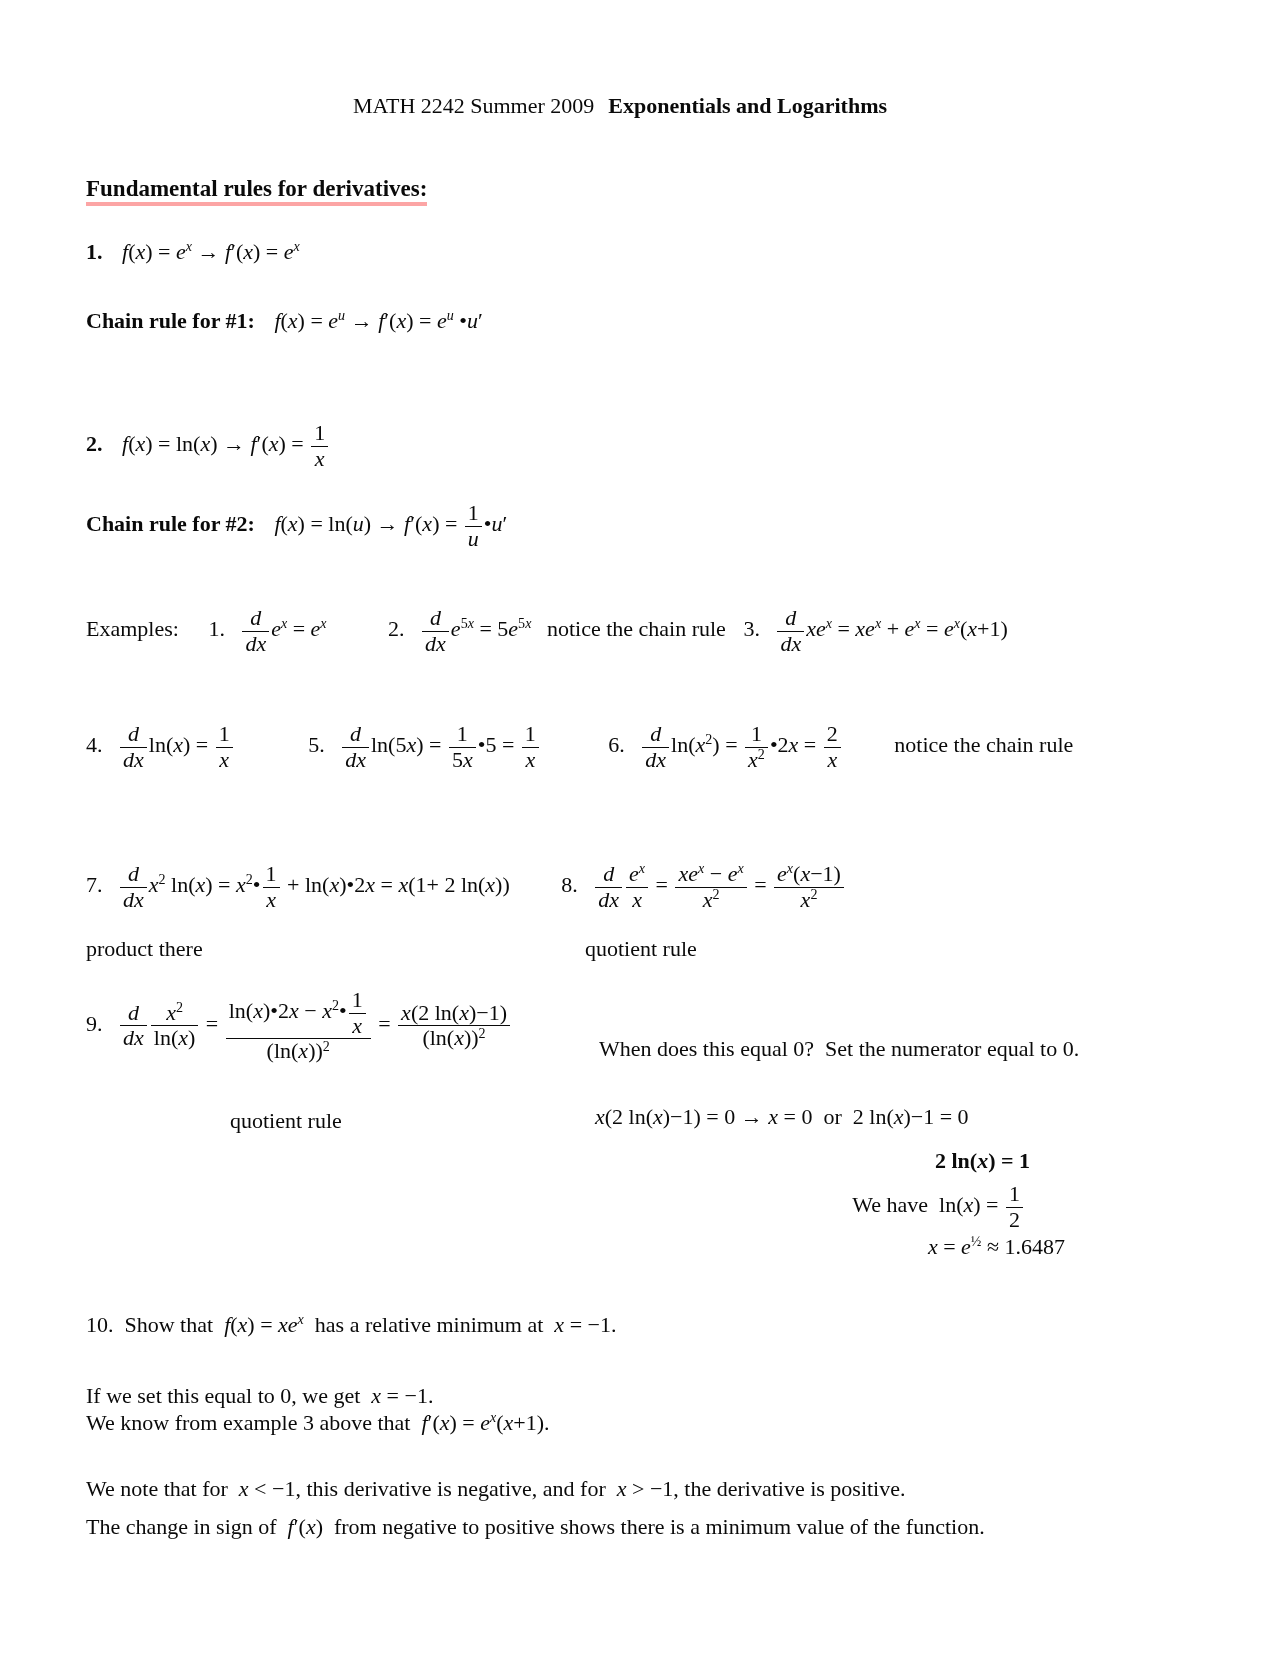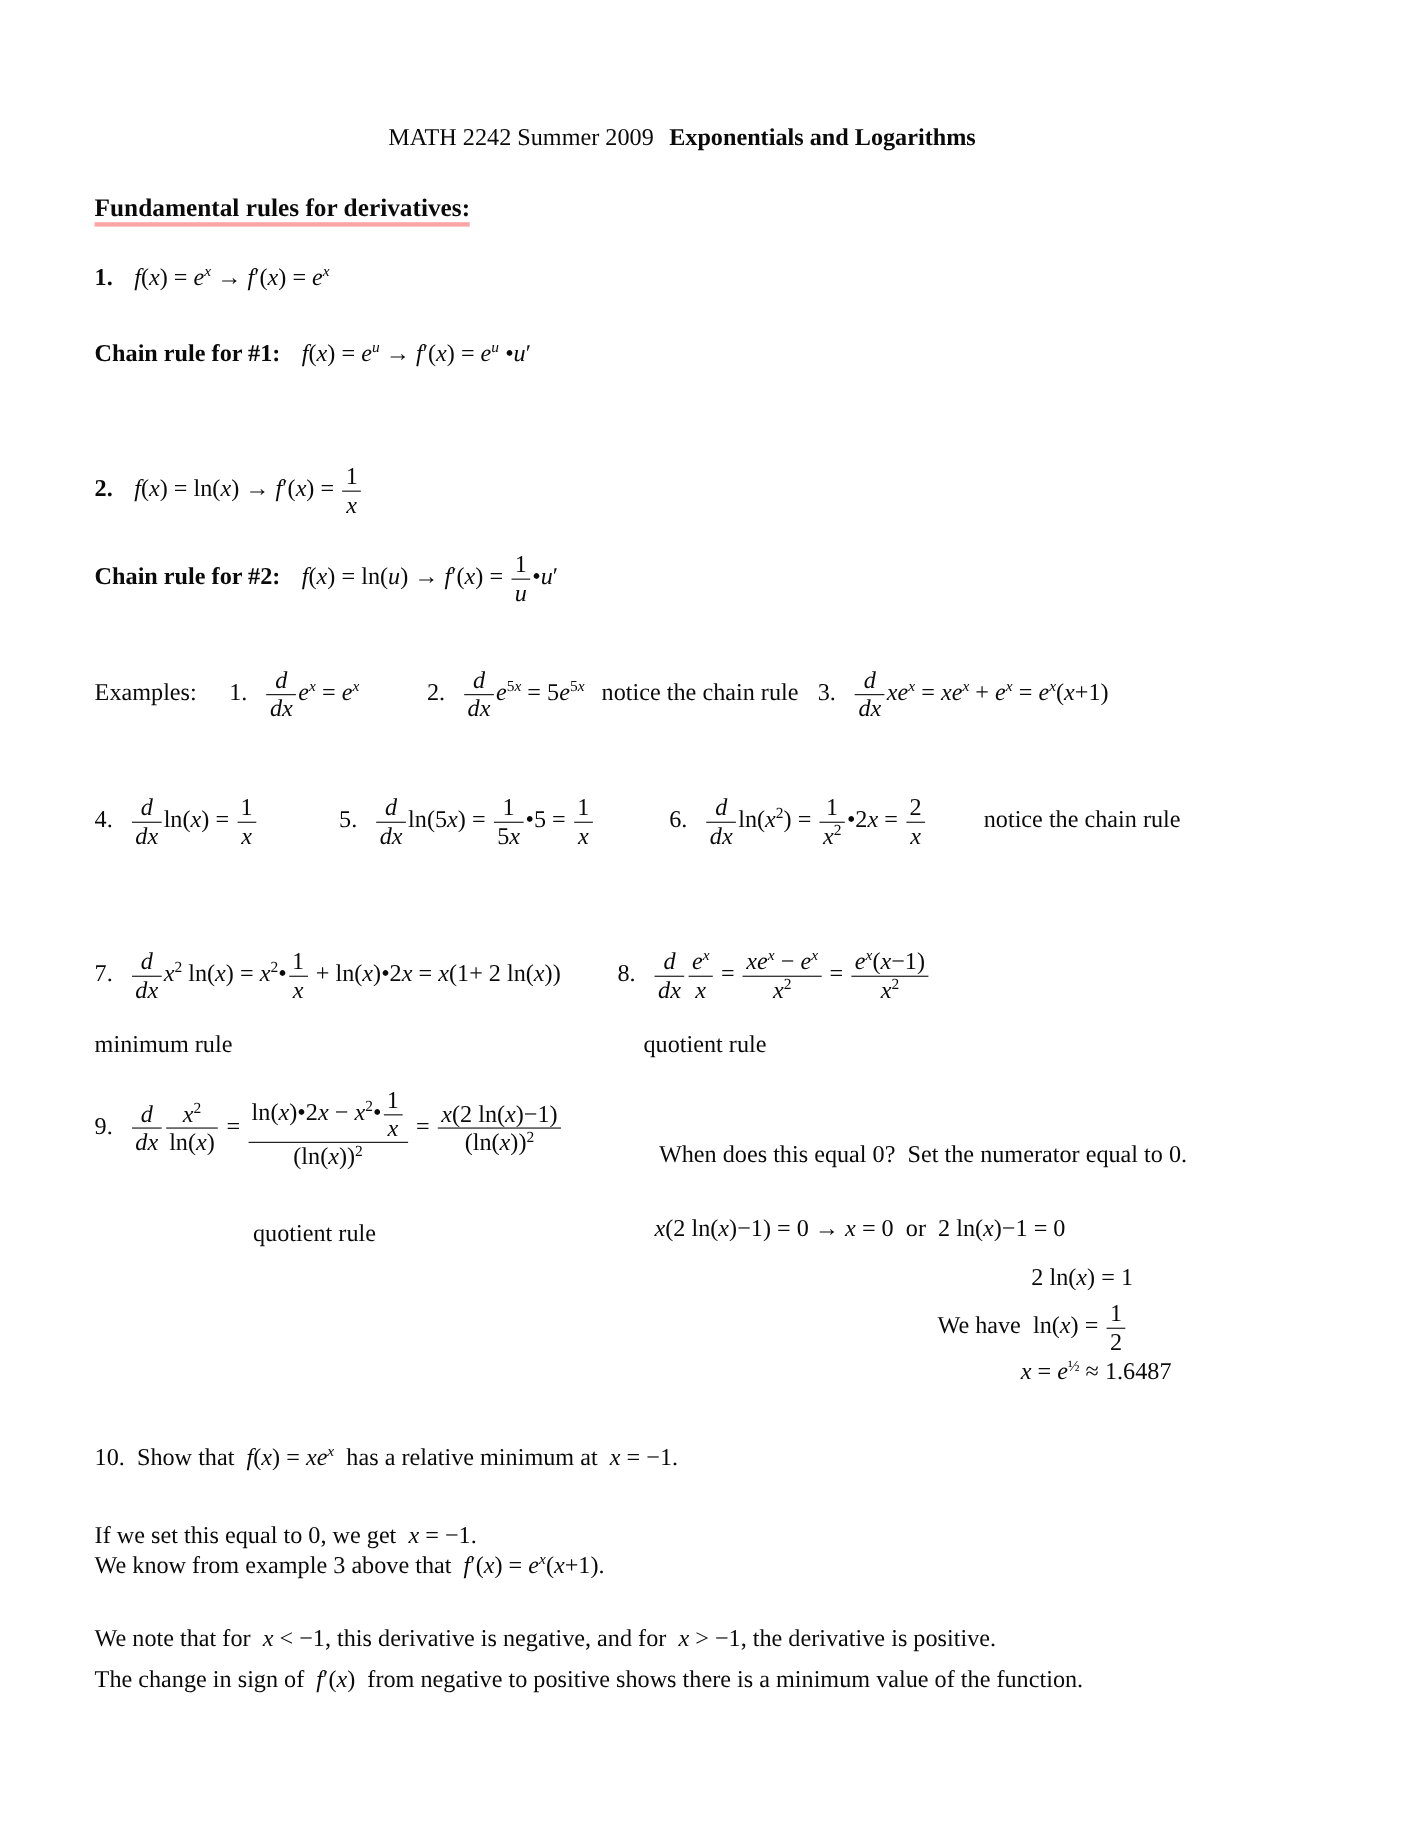--- a/index.html
+++ b/index.html
@@ -19,21 +19,21 @@
   .title-wrap { width:1240px; text-align:center; }
   .heading { border-bottom:4px solid #fca5a5; padding-bottom:1px; }
   .gap14 { margin-left:14px; }
   .gap10 { margin-left:10px; }
 </style>
 </head>
 <body>
 
 <div class="page">
 
-  <div class="abs title-wrap" style="left:0px; top:112px;">
+  <div class="abs title-wrap" style="left:0px; top:93px;">
     <span>MATH 2242  Summer 2009</span><span class="bold gap14">Exponentials and Logarithms</span>
   </div>
 
   <div class="abs" style="left:86px; top:176px;">
     <span class="bold heading" style="font-size:23px;">Fundamental rules for derivatives:</span>
   </div>
 
   <div class="abs" style="left:86px; top:239px;">
     <span class="bold">1.</span>
     <span class="math gap14"><span class="it">f</span>(<span class="it">x</span>) = <span class="it">e</span><span class="sup"><span class="it">x</span></span> → <span class="it">f</span>′(<span class="it">x</span>) = <span class="it">e</span><span class="sup"><span class="it">x</span></span></span>
@@ -76,21 +76,21 @@
   </div>
 
   <div class="abs" style="left:86px; top:862px;">
     <span>7.</span>
     <span class="math gap10"><span class="frac"><span class="num"><span class="it">d</span></span><span class="den"><span class="it">dx</span></span></span><span class="it">x</span><span class="sup">2</span> ln(<span class="it">x</span>) = <span class="it">x</span><span class="sup">2</span>•<span class="frac"><span class="num">1</span><span class="den"><span class="it">x</span></span></span> + ln(<span class="it">x</span>)•2<span class="it">x</span> = <span class="it">x</span>(1+ 2 ln(<span class="it">x</span>))</span>
     <span style="margin-left:46px">8.</span>
     <span class="math gap10"><span class="frac"><span class="num"><span class="it">d</span></span><span class="den"><span class="it">dx</span></span></span><span class="frac"><span class="num"><span class="it">e</span><span class="sup"><span class="it">x</span></span></span><span class="den"><span class="it">x</span></span></span> = <span class="frac"><span class="num"><span class="it">xe</span><span class="sup"><span class="it">x</span></span> − <span class="it">e</span><span class="sup"><span class="it">x</span></span></span><span class="den"><span class="it">x</span><span class="sup">2</span></span></span> = <span class="frac"><span class="num"><span class="it">e</span><span class="sup"><span class="it">x</span></span>(<span class="it">x</span>−1)</span><span class="den"><span class="it">x</span><span class="sup">2</span></span></span></span>
   </div>
 
   <div class="abs" style="left:86px; top:936px;">
-    <span>minimum rule</span>
+    <span>product there</span>
   </div>
   <div class="abs" style="left:585px; top:936px;">
     <span>quotient rule</span>
   </div>
 
   <div class="abs" style="left:86px; top:988px;">
     <span>9.</span>
     <span class="math gap10"><span class="frac"><span class="num"><span class="it">d</span></span><span class="den"><span class="it">dx</span></span></span><span class="frac"><span class="num"><span class="it">x</span><span class="sup">2</span></span><span class="den">ln(<span class="it">x</span>)</span></span> = <span class="frac"><span class="num">ln(<span class="it">x</span>)•2<span class="it">x</span> − <span class="it">x</span><span class="sup">2</span>•<span class="frac"><span class="num">1</span><span class="den"><span class="it">x</span></span></span></span><span class="den">(ln(<span class="it">x</span>))<span class="sup">2</span></span></span> = <span class="frac"><span class="num"><span class="it">x</span>(2 ln(<span class="it">x</span>)−1)</span><span class="den">(ln(<span class="it">x</span>))<span class="sup">2</span></span></span></span>
   </div>
 
@@ -98,21 +98,21 @@
     <span>When does this equal 0?&nbsp; Set the numerator equal to 0.</span>
   </div>
 
   <div class="abs" style="left:230px; top:1108px;">
     <span>quotient rule</span>
   </div>
 
   <div class="abs" style="left:595px; top:1104px;">
     <span class="math"><span class="it">x</span>(2 ln(<span class="it">x</span>)−1) = 0 → <span class="it">x</span> = 0&nbsp; or&nbsp; 2 ln(<span class="it">x</span>)−1 = 0</span>
   </div>
-  <div class="abs" style="right:250px; top:1148px;">
+  <div class="abs" style="right:250px; top:1148px;font-weight:bold;">
     <span class="math">2 ln(<span class="it">x</span>) = 1</span>
   </div>
   <div class="abs" style="right:255px; top:1182px;">
     <span class="math">We have&nbsp; ln(<span class="it">x</span>) = <span class="frac"><span class="num">1</span><span class="den">2</span></span></span>
   </div>
   <div class="abs" style="right:215px; top:1234px;margin-left:22px;">
     <span class="math"><span class="it">x</span> = <span class="it">e</span><span class="sup">½</span> ≈ 1.6487</span>
   </div>
 
   <div class="abs" style="left:86px; top:1312px;text-align:center;">

